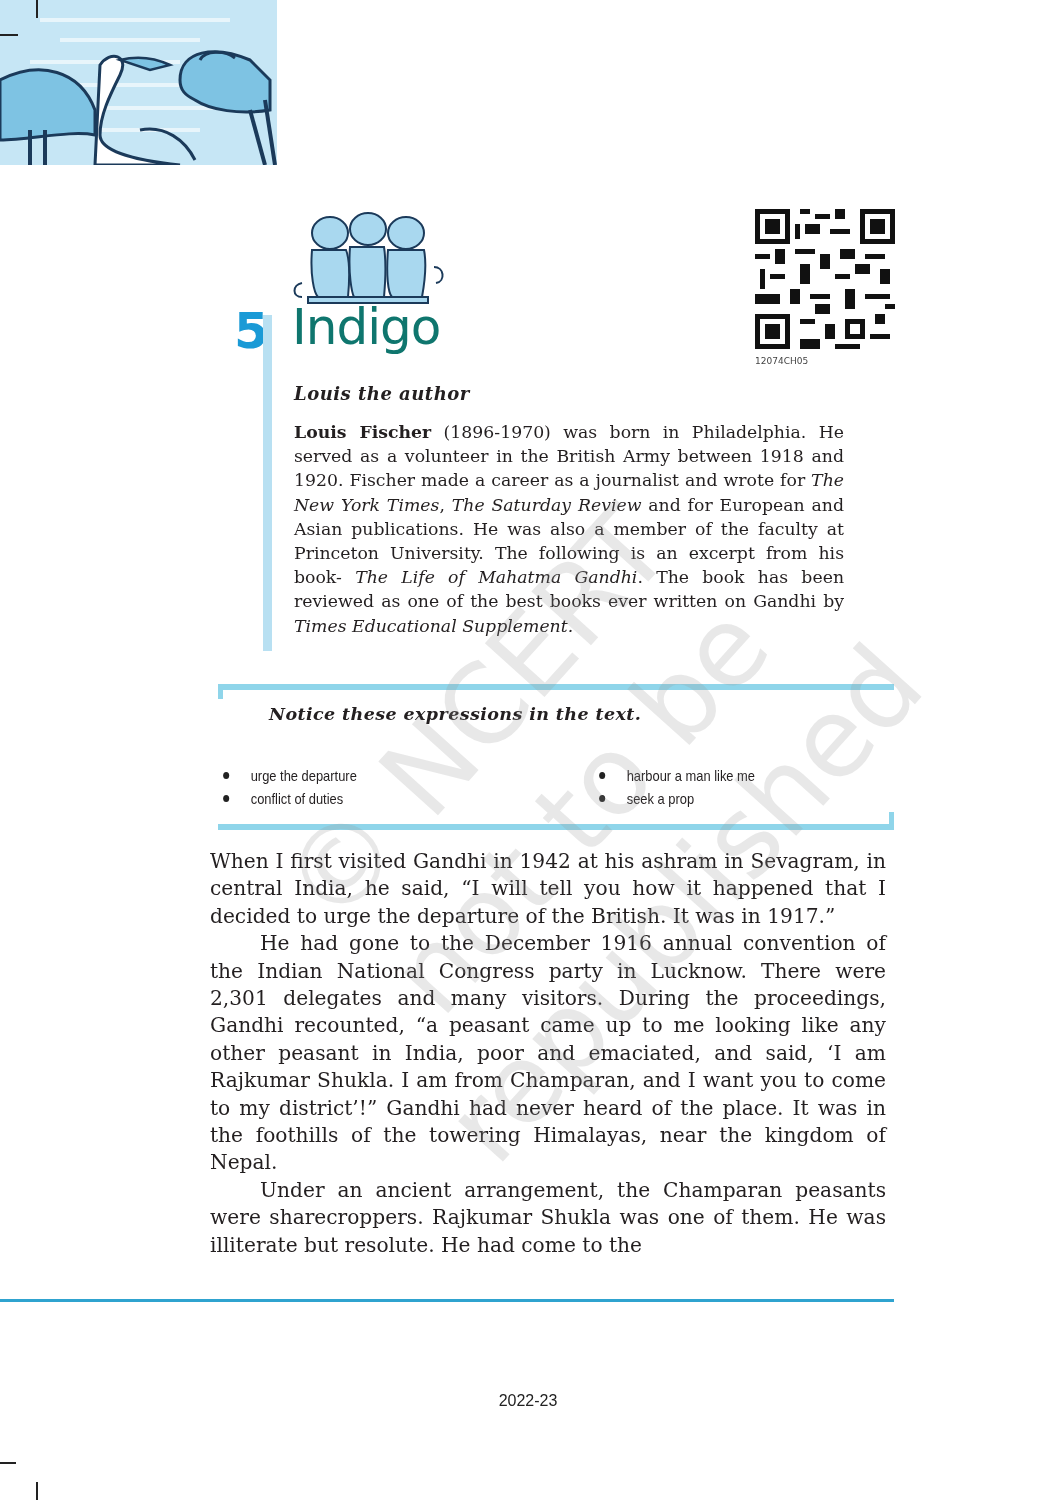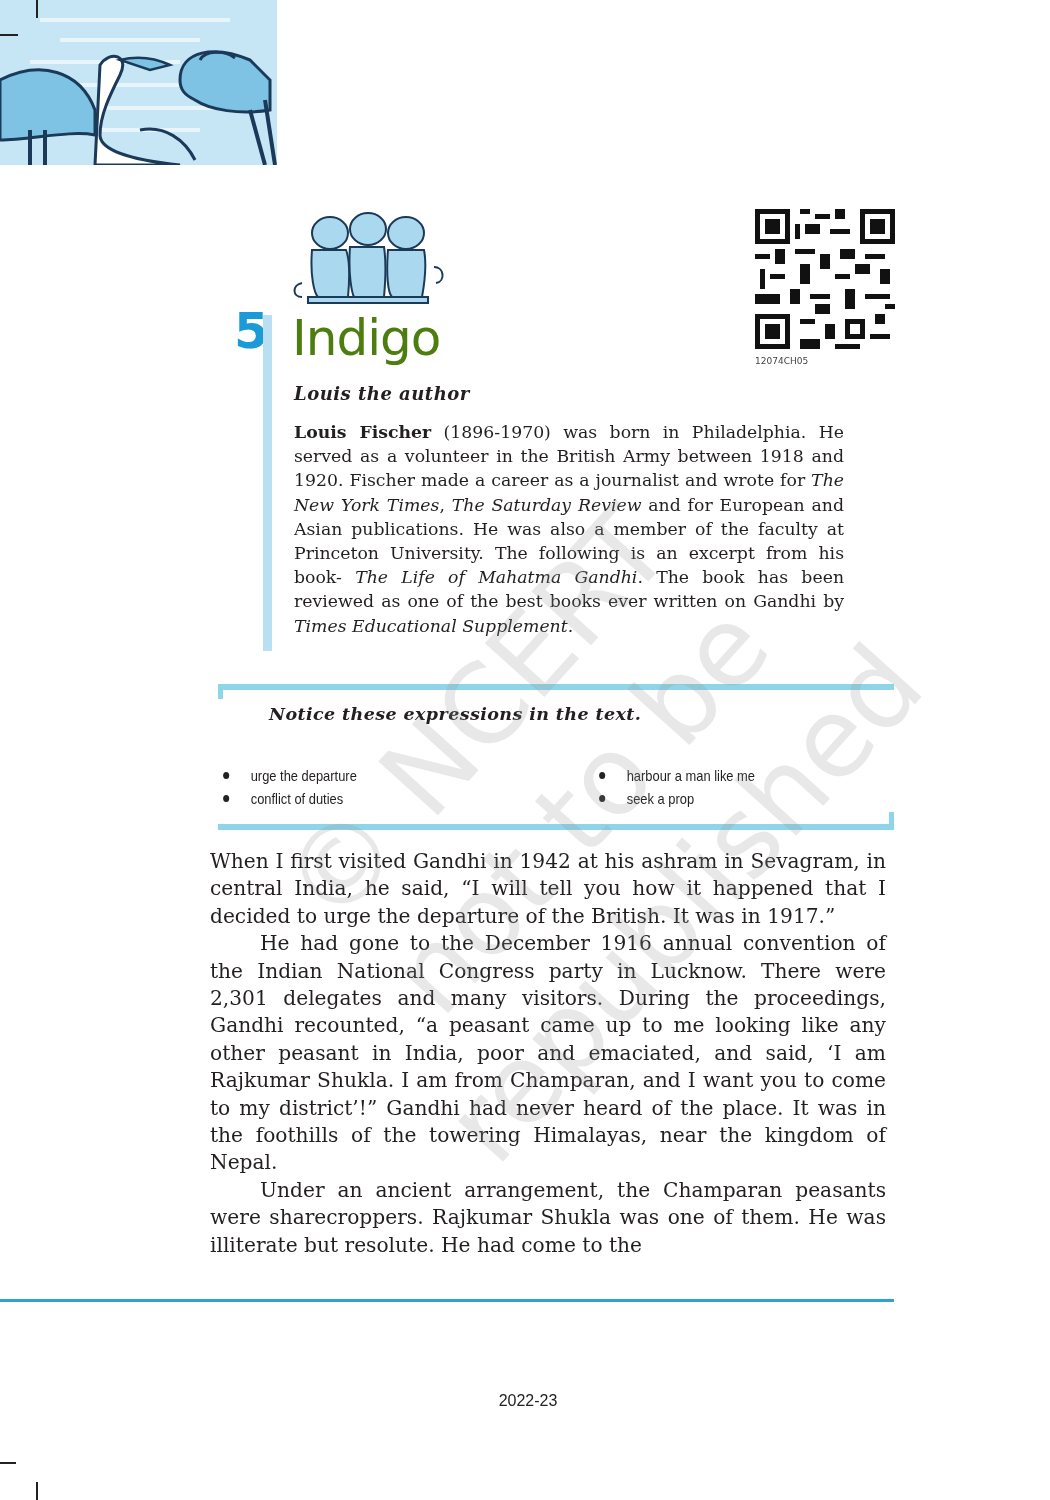--- a/index.html
+++ b/index.html
@@ -5,21 +5,21 @@
   html, body { margin:0; padding:0; }
   body { width:1050px; height:1500px; background:#ffffff; position:relative; overflow:hidden; font-family:"DejaVu Serif", serif; color:#231f20; }
 
   .corner-art { position:absolute; left:0; top:0; width:277px; height:165px; background:#c6e6f5; overflow:hidden; }
   .corner-art svg { position:absolute; left:0; top:0; }
   .crop-mark { position:absolute; background:#222; }
 
   .monkeys { position:absolute; left:288px; top:205px; width:160px; height:100px; }
   .chapter-num { position:absolute; left:234px; top:306px; font-family:"DejaVu Sans", sans-serif; font-weight:bold; font-size:50px; line-height:50px; color:#1a9ad6; letter-spacing:-2px; }
   .chapter-bar { position:absolute; left:263px; top:315px; width:9px; height:336px; background:#b8e0f2; }
-  .chapter-title { position:absolute; left:292px; top:308px; font-family:"DejaVu Sans", sans-serif; font-size:50px; line-height:60px; color:#4d7c0f; letter-spacing:-1px; }
+  .chapter-title { position:absolute; left:292px; top:297px; font-family:"DejaVu Sans", sans-serif; font-size:50px; line-height:60px; color:#0f766e; letter-spacing:-1px; }
 
   .qr { position:absolute; left:755px; top:209px; width:140px; height:140px; }
   .qr-code-label { position:absolute; left:755px; top:356px; width:140px; font-family:"DejaVu Sans", sans-serif; font-size:9px; color:#444; }
 
   .about-heading { position:absolute; left:294px; top:383px; font-style:italic; font-weight:bold; font-size:18px; letter-spacing:0.5px; }
   .about-body { position:absolute; left:294px; top:420px; width:550px; font-size:17.3px; line-height:24.2px; text-align:justify; }
   .about-body b { font-weight:bold; }
 
   .notice-box { position:absolute; left:218px; top:684px; width:676px; height:146px; }
   .notice-box .top-bar { position:absolute; left:0; top:0; width:676px; height:6px; background:#8fd5ea; }

